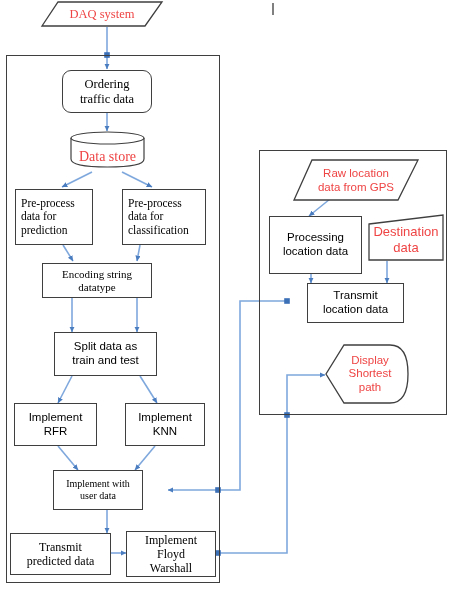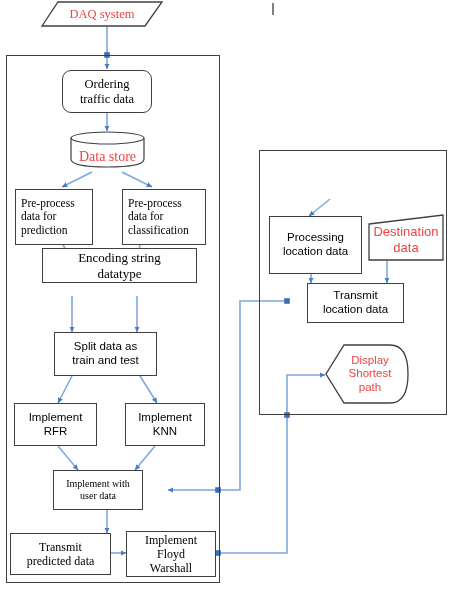--- a/index.html
+++ b/index.html
@@ -132,21 +132,21 @@
   </div>
 
   <div class="node rect serif lefttext" style="left:15px;top:189px;width:78px;height:56px;font-size:11.5px;white-space:pre-line;">Pre-process
 data for
 prediction</div>
 
   <div class="node rect serif lefttext" style="left:122px;top:189px;width:84px;height:56px;font-size:11.5px;white-space:pre-line;">Pre-process
 data for
 classification</div>
 
-  <div class="node rect serif" style="left:42px;top:248px;width:155px;height:35px;font-size:13px;white-space:pre-line;">Encoding string
+  <div class="node rect serif" style="left:42px;top:263px;width:110px;height:35px;font-size:11px;white-space:pre-line;">Encoding string
 datatype</div>
 
   <div class="node rect sans" style="left:54px;top:332px;width:103px;height:44px;font-size:11.5px;white-space:pre-line;">Split data as
 train and test</div>
 
   <div class="node rect sans" style="left:14px;top:403px;width:83px;height:43px;font-size:11.5px;white-space:pre-line;">Implement
 RFR</div>
 
   <div class="node rect sans" style="left:125px;top:403px;width:80px;height:43px;font-size:11.5px;white-space:pre-line;">Implement
 KNN</div>
@@ -154,20 +154,27 @@
   <div class="node rect serif" style="left:53px;top:470px;width:90px;height:40px;font-size:10px;white-space:pre-line;">Implement with
 user data</div>
 
   <div class="node rect serif" style="left:10px;top:533px;width:101px;height:42px;font-size:12px;white-space:pre-line;">Transmit
 predicted data</div>
 
   <div class="node rect serif" style="left:126px;top:531px;width:90px;height:46px;font-size:12px;white-space:pre-line;">Implement
 Floyd
 Warshall</div>
 
+  <div class="shapewrap" style="left:292px;top:158px;width:128px;height:45px;">
+    <svg width="128" height="45" viewBox="0 0 128 45" xmlns="http://www.w3.org/2000/svg">
+      <polygon points="20,2 126,2 106,42 2,42" fill="#ffffff" stroke="#3f3f3f" stroke-width="1.3"></polygon>
+    </svg>
+    <div class="shapelabel sans" style="font-size:11.5px;white-space:pre-line;">Raw location
+data from GPS</div>
+  </div>
 
   <div class="node rect sans" style="left:269px;top:216px;width:93px;height:58px;font-size:11.5px;white-space:pre-line;">Processing
 location data</div>
 
   <div class="shapewrap" style="left:367px;top:213px;width:78px;height:49px;">
     <svg width="78" height="49" viewBox="0 0 78 49" xmlns="http://www.w3.org/2000/svg">
       <polygon points="2,11 76,2 76,47 2,47" fill="#ffffff" stroke="#3f3f3f" stroke-width="1.3"></polygon>
     </svg>
     <div class="shapelabel sans" style="font-size:13px;white-space:pre-line;padding-top:4px;">Destination
 data</div>

